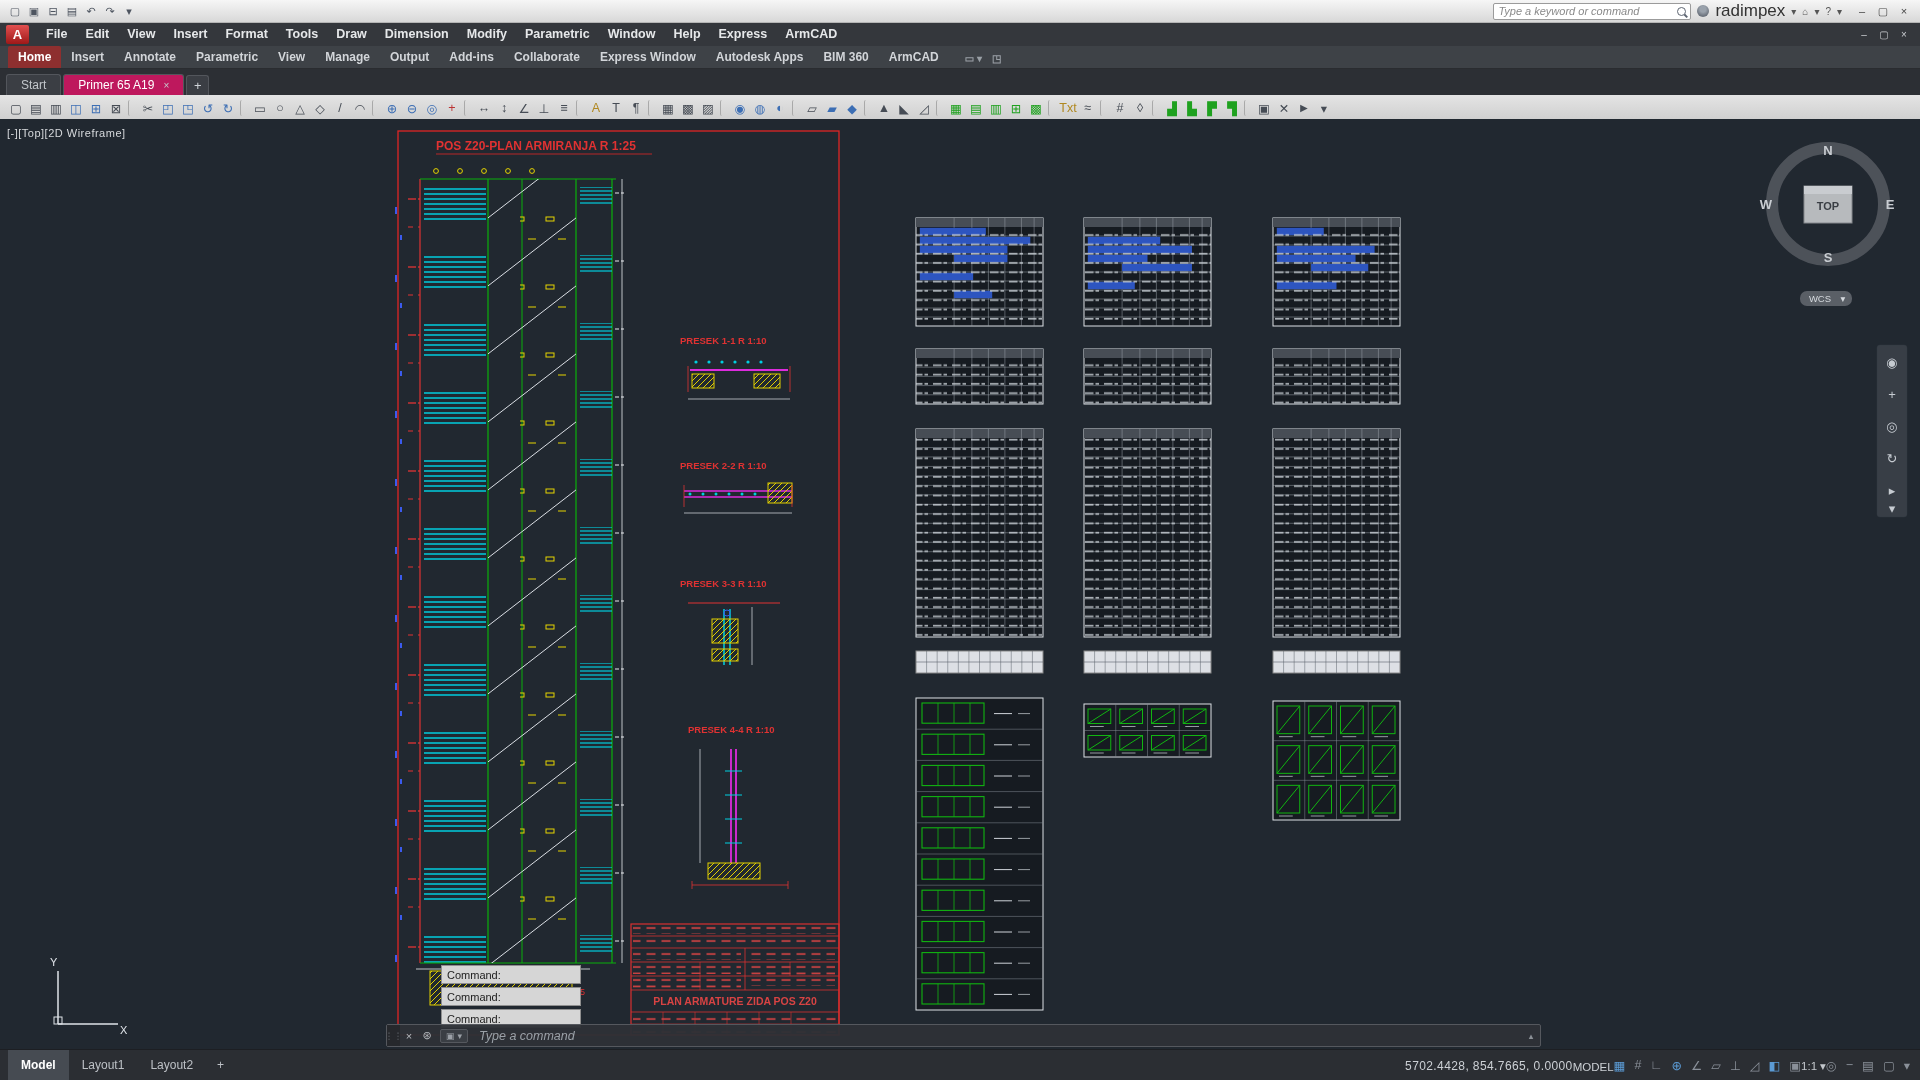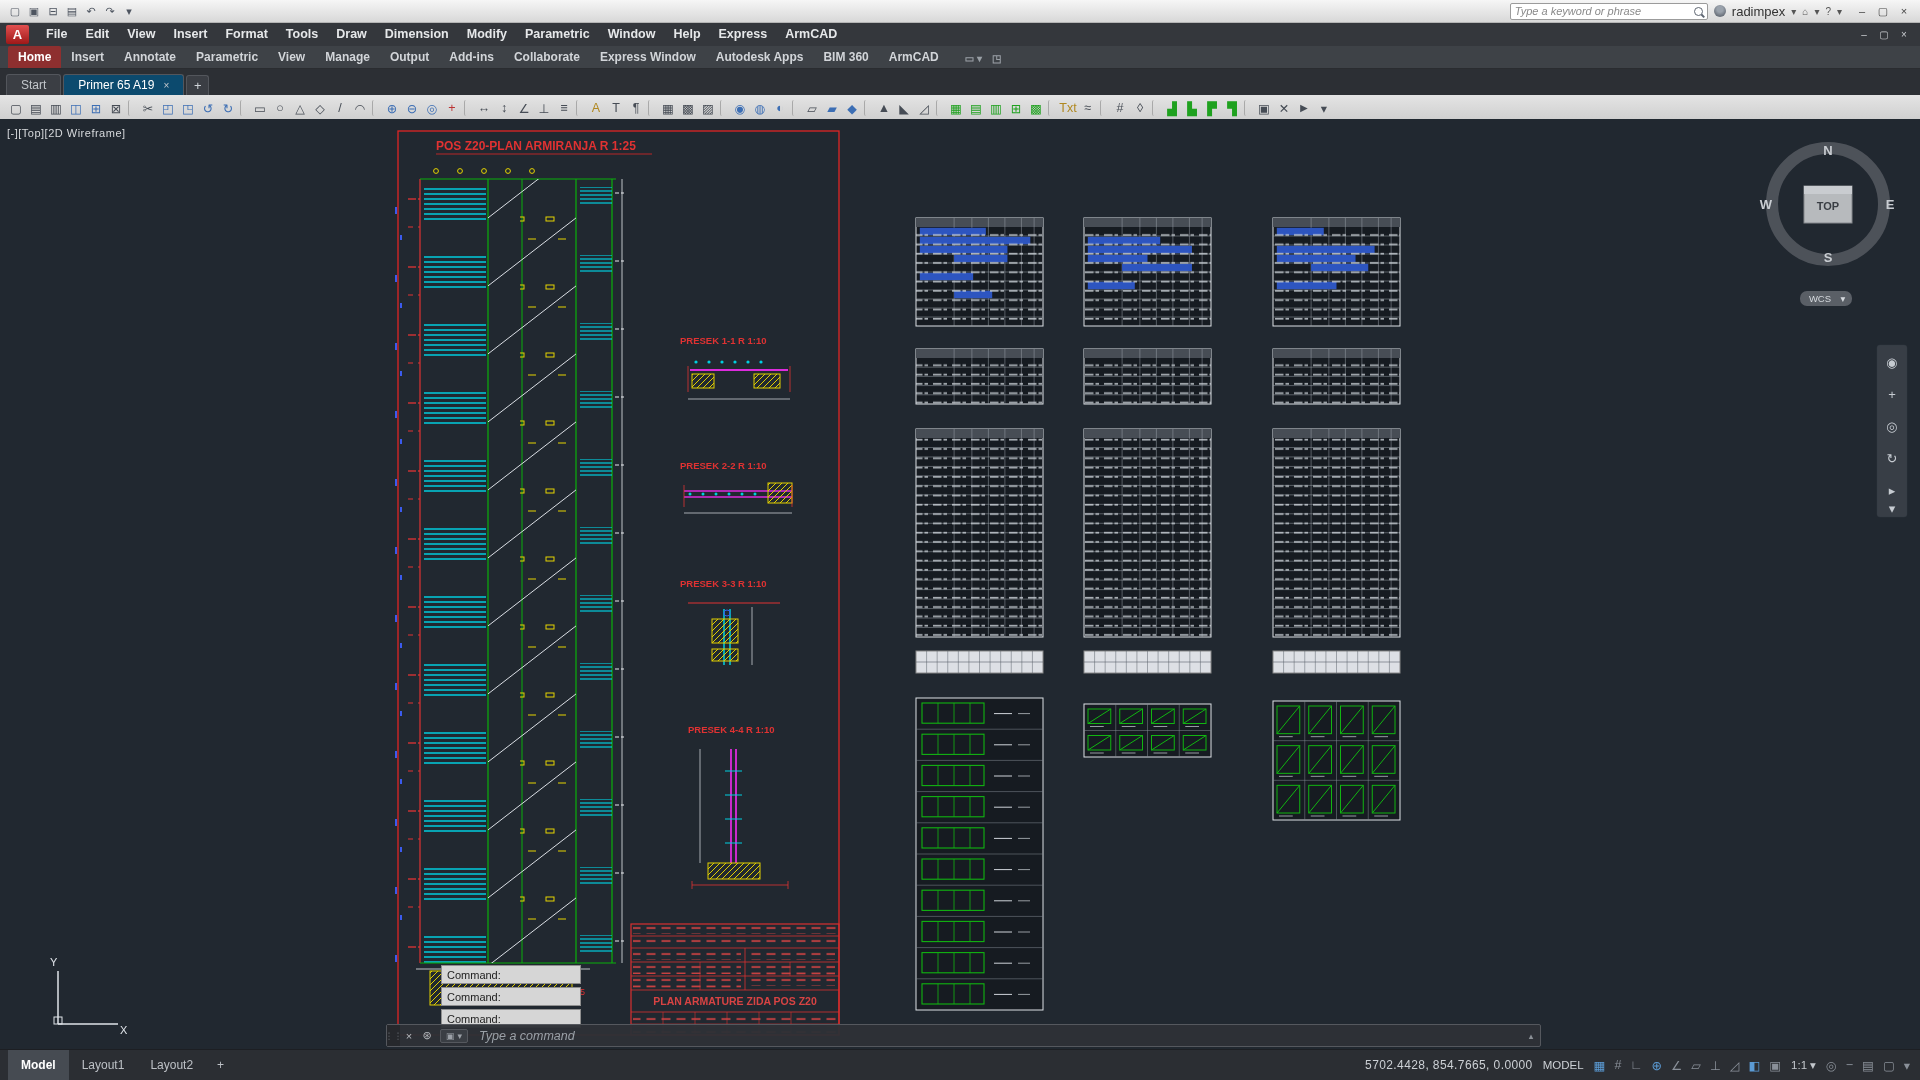--- a/index.html
+++ b/index.html
@@ -13,21 +13,21 @@
   .wtitle{position:absolute;left:0;right:0;top:4px;text-align:center;font-size:12px;color:#3a3a3a;pointer-events:none;}
   .qat{display:flex;align-items:center;gap:1px;}
   .qicon{width:18px;height:16px;display:flex;align-items:center;justify-content:center;font-size:11px;color:#4e5560;}
   .tbright{margin-left:auto;display:flex;align-items:center;gap:6px;z-index:2;}
   .searchbox{width:188px;height:15px;background:#fff;border:1px solid #9b9b9b;border-radius:2px;
     display:flex;align-items:center;padding:0 4px;gap:4px;}
   .searchbox .ph{flex:1;font-size:11px;font-style:italic;color:#8a8a8a;white-space:nowrap;overflow:hidden;}
   .mag{width:7px;height:7px;border:1.5px solid #5e6加;border:1.5px solid #5e6672;border-radius:50%;position:relative;flex:none;}
   .mag::after{content:"";position:absolute;width:4px;height:1.5px;background:#5e6672;transform:rotate(45deg);left:6px;top:7px;}
   .avatar{width:12px;height:12px;border-radius:50%;background:radial-gradient(circle at 50% 35%,#9aa2ac 30%,#6b727c 70%);}
-  .uname{font-size:13px;color:#333;}
+  .uname{font-size:17px;color:#333;}
   .ticon-sm{font-size:10px;color:#555;}
   .winbtns{display:flex;gap:1px;margin-left:4px;}
   .wbtn{width:20px;text-align:center;color:#444;font-size:11px;}
 
   
   .menubar{height:23px;background:#34373c;display:flex;align-items:center;padding:0 6px;
     font-size:12.5px;color:#e6e8ea;z-index:9;position:relative;}
   .alogo{width:23px;height:19px;background:linear-gradient(#e25050,#9e1818);color:#fff;font-weight:bold;
     font-size:13px;display:flex;align-items:center;justify-content:center;border-radius:2px;margin-right:8px;}
   .menuitems{display:flex;align-items:center;}
@@ -41,21 +41,21 @@
   .rtabs{display:flex;align-items:flex-end;}
   .rtab{padding:2px 10px;line-height:18px;white-space:nowrap;}
   .rtab.active{background:#8e2f2f;color:#fff;border-radius:2px 2px 0 0;}
   .rextras{margin-left:16px;color:#9aa0a6;font-size:10px;display:flex;gap:10px;align-items:center;padding-bottom:4px;}
 
   
   .ftabs{height:26px;background:#2c2f34;display:flex;align-items:flex-end;padding:0 6px;gap:2px;}
   .ftabwrap{display:flex;align-items:flex-end;gap:2px;}
   .ftab{height:20px;display:flex;align-items:center;background:#3b3e44;color:#c2c6cb;font-size:12px;
     padding:0 14px;border:1px solid #53565c;border-bottom:none;border-radius:3px 3px 0 0;white-space:nowrap;}
-  .ftab.active{background:#0c4a6e;color:#fff;}
+  .ftab.active{background:#be185d;color:#fff;}
   .tclose{margin-left:9px;font-size:10px;color:#c6c9cd;}
   .tclose:empty{display:none;}
   .addtab{width:21px;height:19px;background:#3b3e44;border:1px solid #53565c;border-bottom:none;
     border-radius:3px 3px 0 0;color:#cfd3d8;display:flex;align-items:center;justify-content:center;font-size:13px;}
 
   
   .toolbar{height:26px;background:linear-gradient(#e4e4e4,#cecece);border-bottom:1px solid #a6a6a6;
     display:flex;align-items:center;padding:0 6px;}
   .ticons{display:flex;align-items:center;}
   .ticon{width:20px;height:20px;display:flex;align-items:center;justify-content:center;
@@ -93,21 +93,21 @@
   .cmdcol{width:18px;text-align:center;font-size:9px;color:#8b9096;}
 
   
   .bottombar{position:absolute;left:0;top:1049px;width:1920px;height:31px;background:#2b2e33;
     border-top:1px solid #1d1f23;display:flex;align-items:center;font-size:12px;color:#bdc1c6;
     padding:0 10px 0 8px;gap:2px;z-index:7;box-sizing:border-box;}
   .ltabs{display:flex;align-items:stretch;height:100%;}
   .ltab{padding:0 13px;display:flex;align-items:center;white-space:nowrap;}
   .ltab.active{background:#464b52;color:#fff;font-weight:bold;}
   .addlayout{padding:0 9px;display:flex;align-items:center;}
-  .statusright{margin-left:auto;display:flex;align-items:center;gap:10px;}
+  .statusright{margin-left:auto;display:flex;align-items:flex-end;}
   .coords{font-size:12px;color:#ccd0d5;letter-spacing:.4px;white-space:nowrap;}
   .smodel{font-size:11.5px;color:#ccd0d5;}
   .sicons{display:flex;align-items:center;gap:9px;}
   .sicon{font-size:12.5px;}
   .sscale{display:flex;gap:3px;align-items:center;font-size:11.5px;color:#c3c7cc;}
 </style>
 </head>
 <body>
 
 <div class="app">
@@ -118,21 +118,21 @@
     <span class="qicon">▢</span>
         <span class="qicon">▣</span>
         <span class="qicon">⊟</span>
         <span class="qicon">▤</span>
         <span class="qicon">↶</span>
         <span class="qicon">↷</span>
         <span class="qicon">▾</span>
       </div>
     <div class="tbright">
       <div class="searchbox">
-        <span class="ph">Type a keyword or phrase</span>
+        <span class="ph">Type a keyword or command</span>
         <span class="mag"></span>
       </div>
       <span class="avatar"></span>
       <span class="uname">radimpex</span>
       <span class="ticons-sm" style="display:flex;gap:6px;">
 
       <span class="ticon-sm">▾</span>
           <span class="ticon-sm">⌂</span>
           <span class="ticon-sm">▾</span>
           <span class="ticon-sm">?</span>

